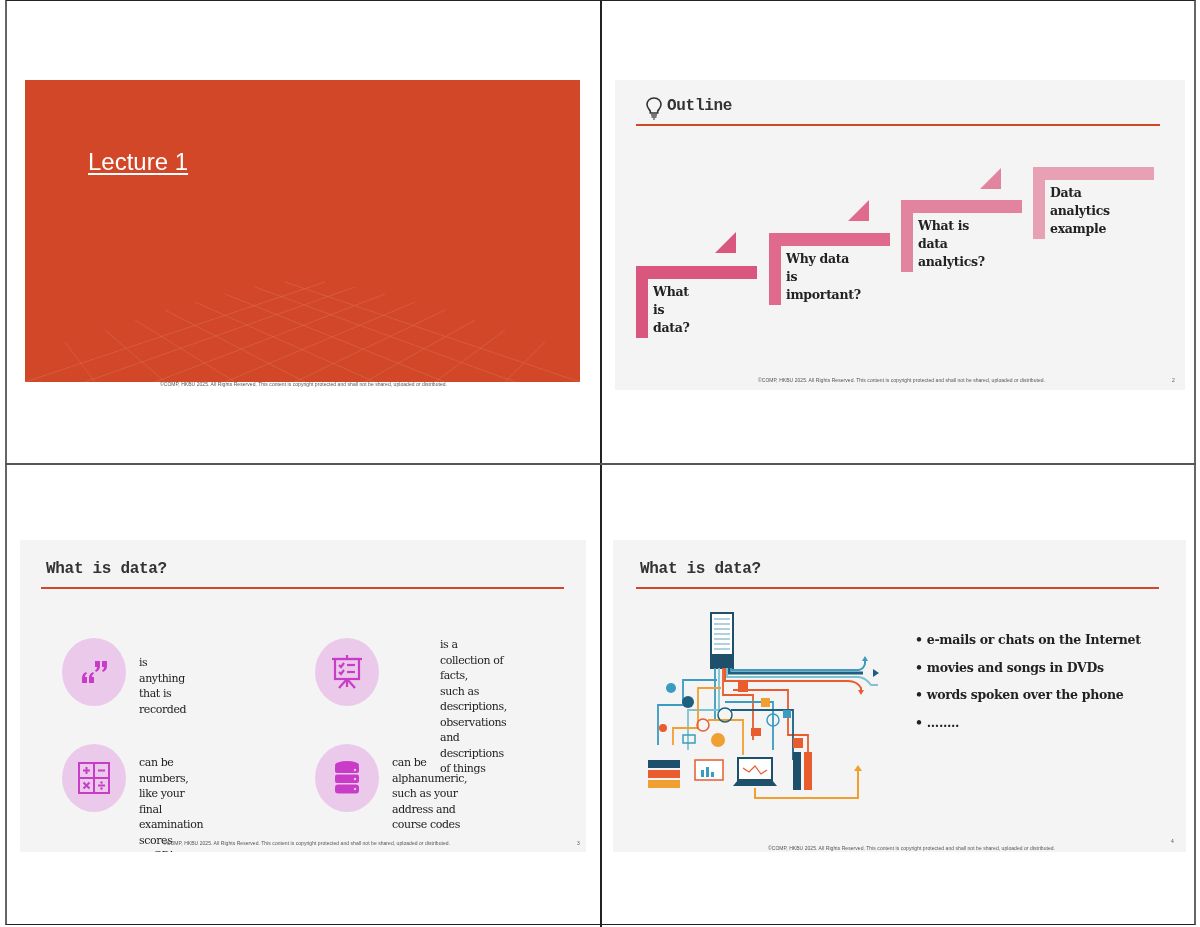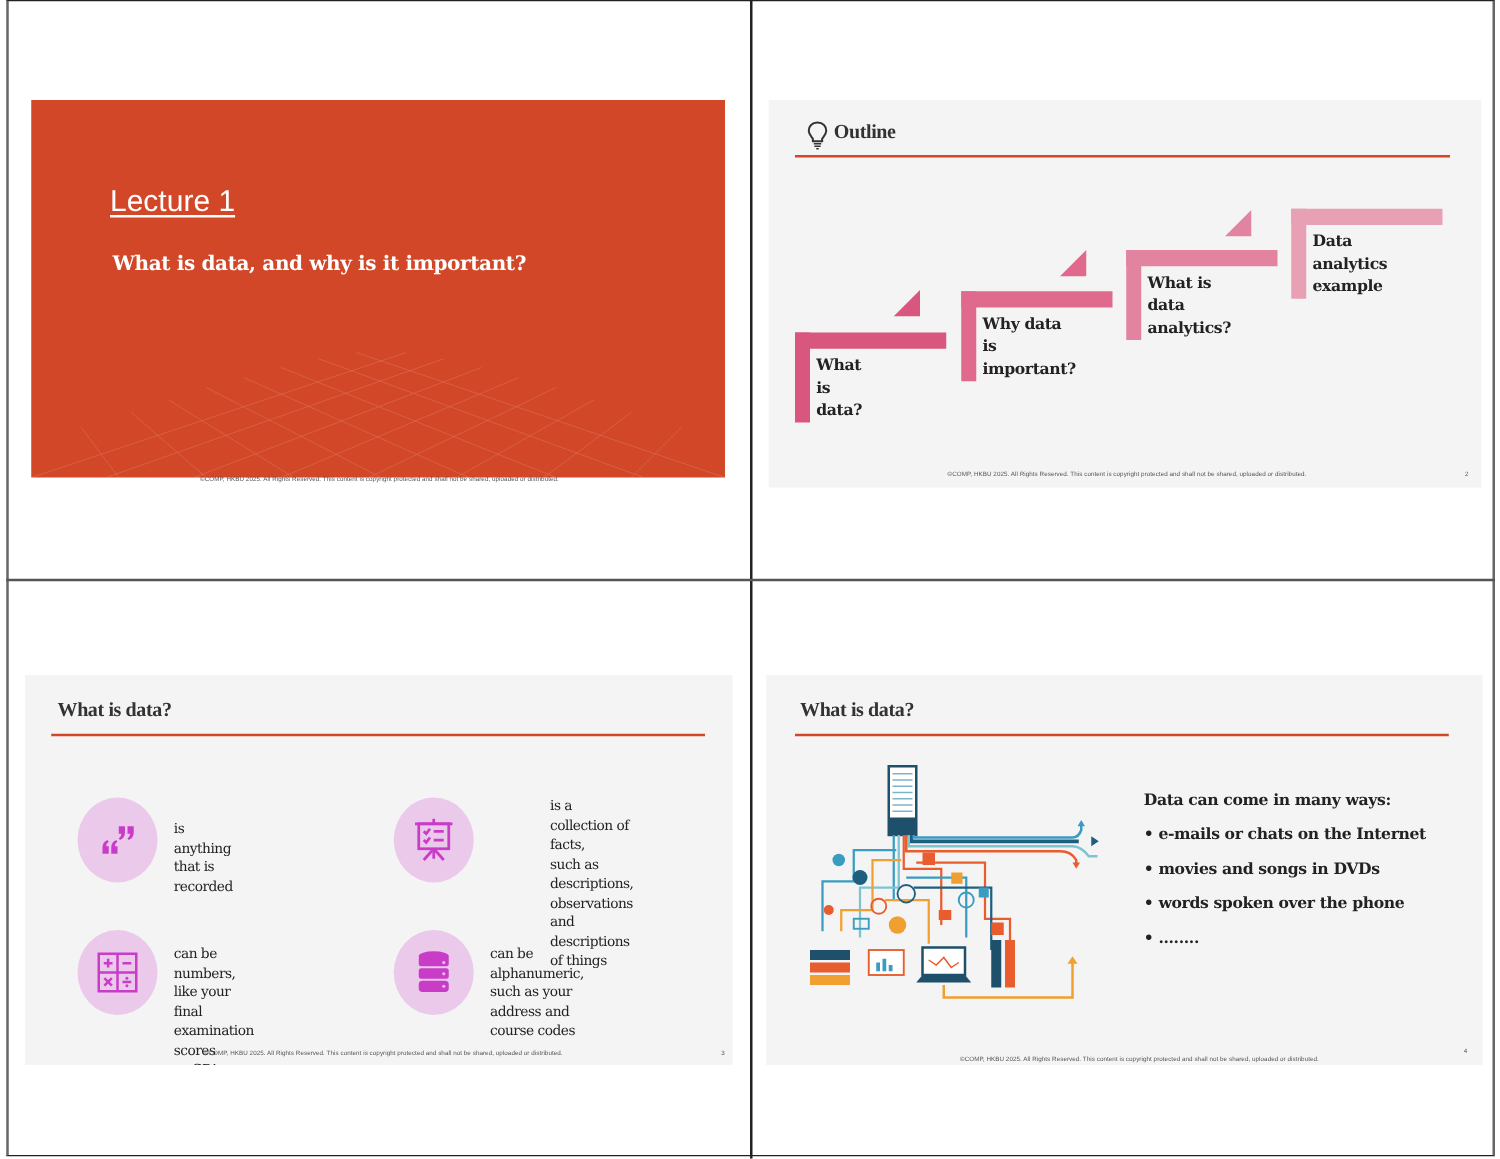--- a/index.html
+++ b/index.html
@@ -15,21 +15,21 @@
   .page-num { position: absolute; font-family: "Liberation Sans", sans-serif; font-size: 5px; color: #555; }
 
   
   #slide1 { left: 25px; top: 80px; width: 555px; height: 302px; background: #d14727; }
   #slide1 .grid { position: absolute; left: 0; bottom: 0; width: 100%; height: 110px; opacity: 0.18; }
   #slide1 .lecture { position: absolute; left: 63px; top: 68px; font-family: "Liberation Sans", sans-serif; font-size: 24px; color: #fff; text-decoration: underline; text-underline-offset: 3px; text-decoration-thickness: 2px; }
   #slide1 .subtitle { position: absolute; left: 65px; top: 121px; font-family: "DejaVu Serif", serif; font-weight: bold; font-size: 16px; color: #fff; letter-spacing: -0.3px; }
   .footer1 { left: 160px; top: 381px; }
 
   
-  .slide-title { position: absolute; font-family: Liberation Serif, serif; font-weight: bold; font-size: 16px; color: #333; letter-spacing: -0.3px; }
+  .slide-title { position: absolute; font-family: Liberation Mono, monospace; font-weight: bold; font-size: 16px; color: #333; letter-spacing: -0.3px; }
   .title-rule { position: absolute; height: 2px; background: #d14727; }
 
   
   #slide2 { left: 615px; top: 80px; width: 570px; height: 310px; }
   #slide2 .bulb { position: absolute; left: 30px; top: 16px; width: 18px; height: 24px; }
   #slide2 .slide-title { left: 52px; top: 17px; }
   #slide2 .title-rule { left: 21px; top: 44px; width: 524px; }
   .step { position: absolute; }
   .step .bar-top { position: absolute; left: 0; top: 0; height: 13px; }
   .step .bar-left { position: absolute; left: 0; top: 0; width: 12px; }
@@ -75,21 +75,20 @@
         <line x1="490" y1="110" x2="230" y2="15"></line>
       <line x1="420" y1="110" x2="200" y2="22"></line>
         <line x1="350" y1="110" x2="170" y2="30"></line>
       <line x1="280" y1="110" x2="140" y2="38"></line>
         <line x1="210" y1="110" x2="110" y2="48"></line>
       <line x1="140" y1="110" x2="80" y2="58"></line>
         <line x1="70" y1="110" x2="40" y2="70"></line>
     </g>
   </svg>
   <div class="lecture">Lecture 1</div>
-  <div class="subtitle">What is data, and why is it important?</div>
 </div>
 <div class="footer footer1">©COMP, HKBU 2025. All Rights Reserved. This content is copyright protected and shall not be shared, uploaded or distributed.</div>
 
 <div class="slide" id="slide2">
   <svg class="bulb" viewBox="0 0 18 24">
     <path d="M9 2 C4.5 2 2 5.2 2 8.6 C2 11.5 4 13.2 5.3 15 L5.3 17 L12.7 17 L12.7 15 C14 13.2 16 11.5 16 8.6 C16 5.2 13.5 2 9 2 Z" fill="none" stroke="#333" stroke-width="1.6"></path>
     <line x1="6" y1="19" x2="12" y2="19" stroke="#333" stroke-width="1.3"></line>
     <line x1="6.5" y1="21" x2="11.5" y2="21" stroke="#333" stroke-width="1.3"></line>
     <line x1="8" y1="23" x2="10" y2="23" stroke="#333" stroke-width="1.2"></line>
   </svg>
@@ -311,21 +310,20 @@
     <polygon points="90,176 134,176 129,170 95,170" fill="#1e4f6b"></polygon>
 
     <rect x="150" y="142" width="8" height="38" fill="#1e4f6b"></rect>
     <rect x="161" y="142" width="8" height="38" fill="#e85c2e"></rect>
 
     <path d="M112 178 V188 H215 V160" fill="none" stroke="#f0a030" stroke-width="2"></path>
     <polygon points="215,155 211,161 219,161" fill="#f0a030"></polygon>
   </svg>
 
   <div class="ways">
-    <div class="intro">Data can come in many ways:</div>
     <div class="item">• e-mails or chats on the Internet</div>
     <div class="item">• movies and songs in DVDs</div>
     <div class="item">• words spoken over the phone</div>
     <div class="item">• ........</div>
   </div>
 
   <div class="footer" style="left:155px; top:305px;">©COMP, HKBU 2025. All Rights Reserved. This content is copyright protected and shall not be shared, uploaded or distributed.</div>
   <div class="page-num" style="left:558px; top:298px;">4</div>
 </div>
 

